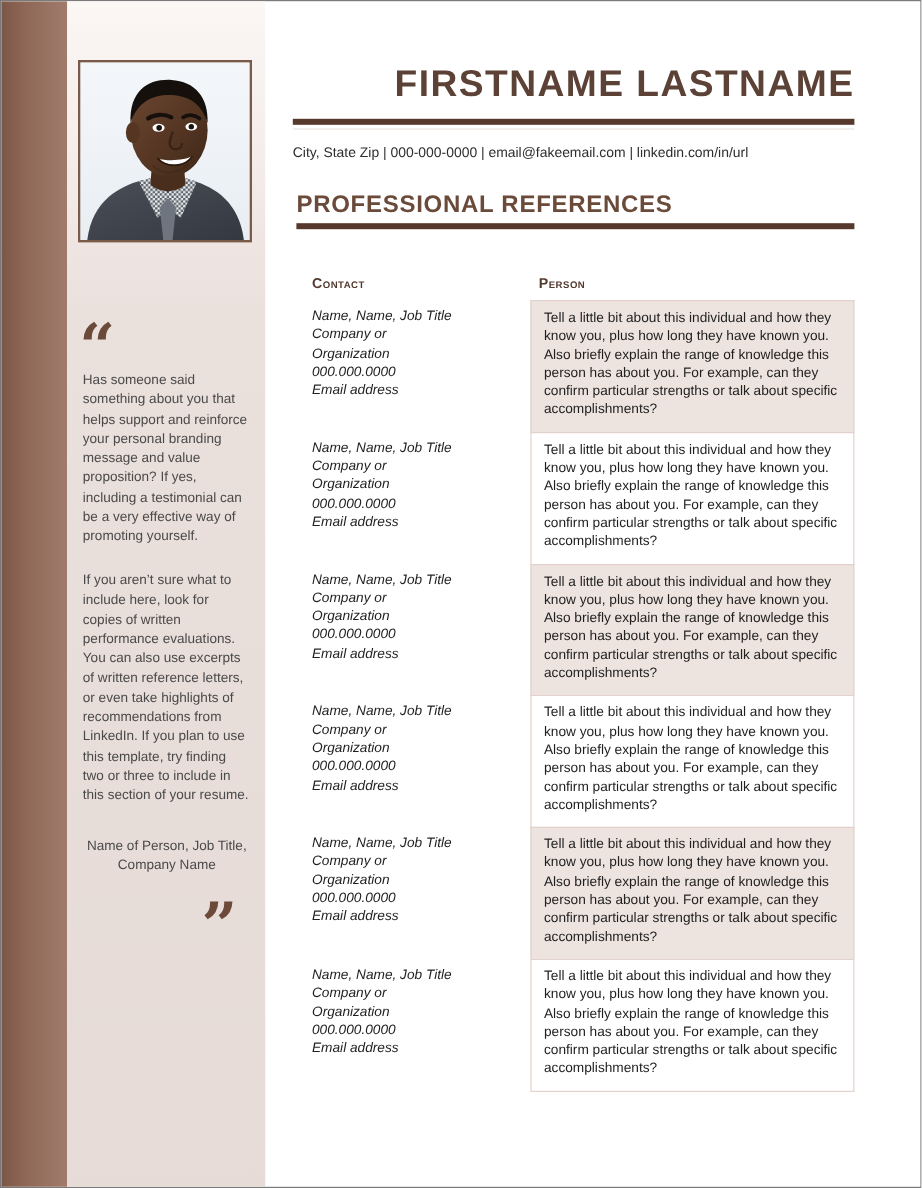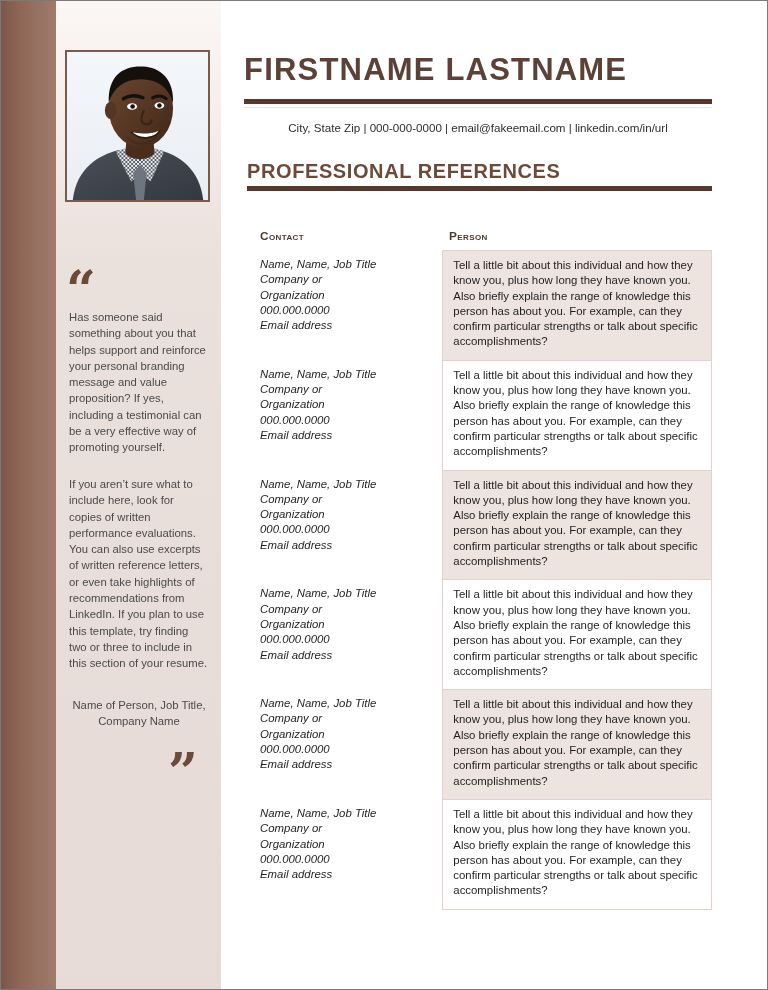--- a/index.html
+++ b/index.html
@@ -97,20 +97,21 @@
     left: 243px;
     top: 0;
     width: 468px;
   }
 
   #name-title {
     position: absolute;
     left: 0;
     top: 50px;
     width: 468px;
+    text-align: right;
     color: #5c4236;
     font-size: 31px;
     font-weight: bold;
     letter-spacing: 1.2px;
     line-height: 38px;
     white-space: nowrap;
   }
 
   #rule-top {
     position: absolute;
@@ -127,21 +128,21 @@
     width: 468px;
     height: 1px;
     background: #ece4e0;
   }
 
   #contact-line {
     position: absolute;
     left: 0;
     top: 119px;
     width: 468px;
-    text-align: center;
+    text-align: left;
     color: #2d2d2d;
     font-size: 11.6px;
     line-height: 16px;
     white-space: nowrap;
   }
 
   #section-title {
     position: absolute;
     left: 3px;
     top: 159px;

